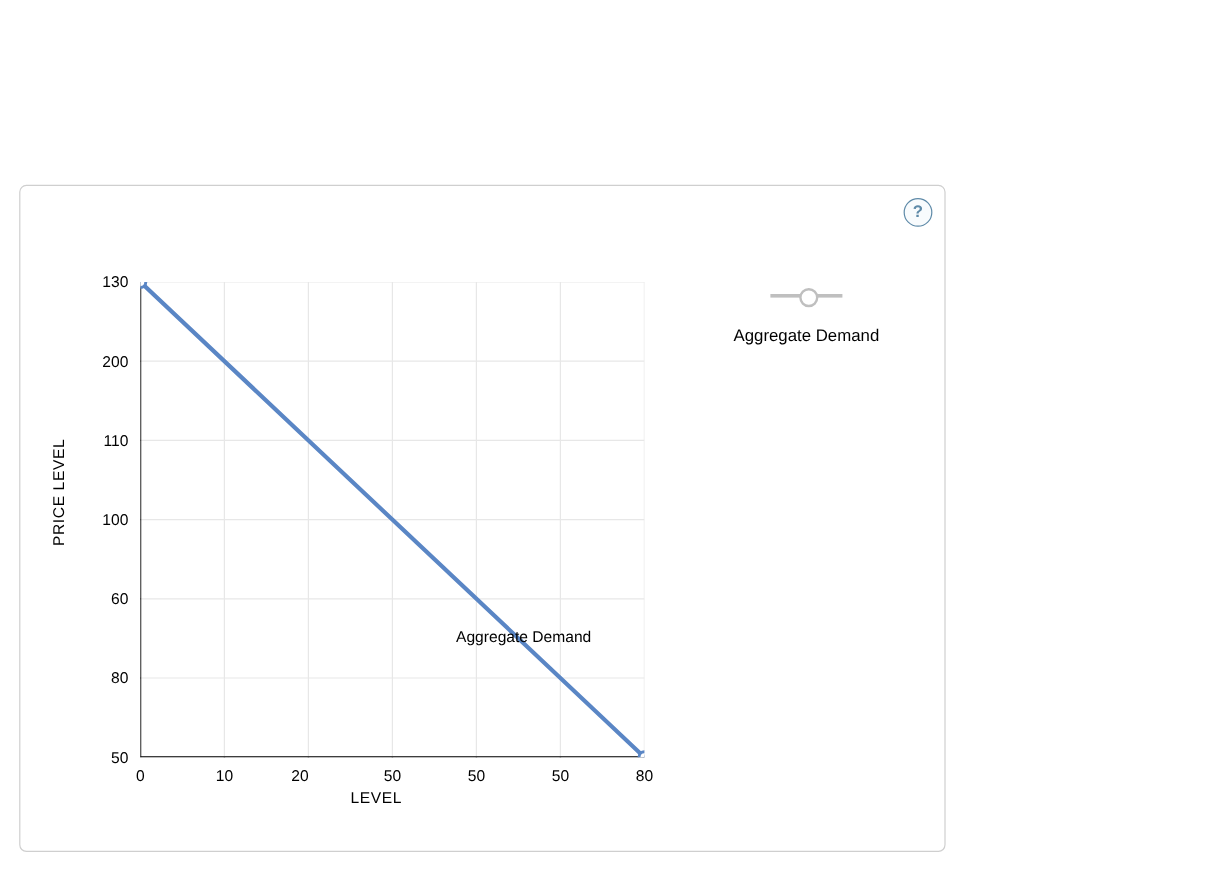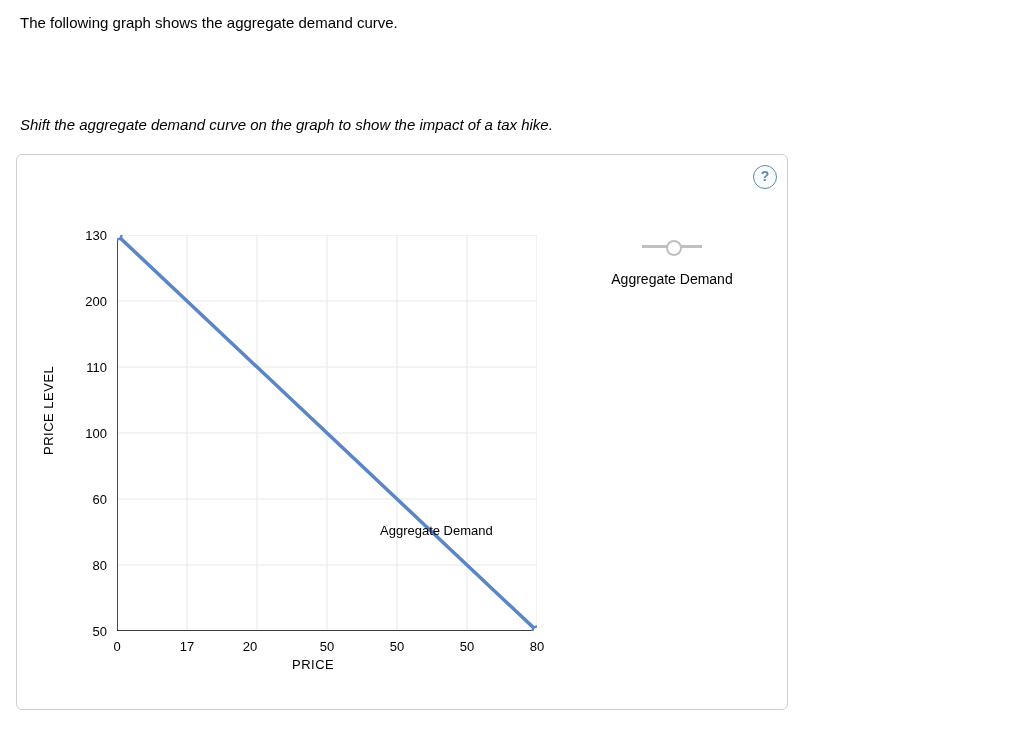--- a/index.html
+++ b/index.html
@@ -140,32 +140,30 @@
   }
   .legend-text {
     text-align: center;
     font-size: 14px;
   }
 </style>
 </head>
 <body>
 
 <div class="page">
-  <div class="intro">The following graph shows the aggregate demand curve.</div>
-  <div class="instruction">Shift the aggregate demand curve on the graph to show the impact of a tax hike.</div>
 
   <div class="panel">
     <div class="help-btn">
       <span>?</span>
     </div>
 
     <div class="chart-wrap">
 
       <div class="ylabel">PRICE LEVEL</div>
-      <div class="xlabel">PRICE</div>
+      <div class="xlabel">LEVEL</div>
 
       <div class="plot">
 
         <svg width="420" height="396" viewBox="0 0 420 396">
 
           <g stroke="#e7e7e7" stroke-width="1">
             <line x1="0" y1="0" x2="0" y2="396"></line>
             <line x1="70" y1="0" x2="70" y2="396"></line>
             <line x1="140" y1="0" x2="140" y2="396"></line>
             <line x1="210" y1="0" x2="210" y2="396"></line>
@@ -214,21 +212,21 @@
 
         <div class="y-tick" style="top:0px">130</div>
         <div class="y-tick" style="top:66px">200</div>
         <div class="y-tick" style="top:132px">110</div>
         <div class="y-tick" style="top:198px">100</div>
         <div class="y-tick" style="top:264px">60</div>
         <div class="y-tick" style="top:330px">80</div>
         <div class="y-tick" style="top:396px">50</div>
 
         <div class="x-tick" style="left:0px">0</div>
-        <div class="x-tick" style="left:70px">17</div>
+        <div class="x-tick" style="left:70px">10</div>
         <div class="x-tick" style="left:133px">20</div>
         <div class="x-tick" style="left:210px">50</div>
         <div class="x-tick" style="left:280px">50</div>
         <div class="x-tick" style="left:350px">50</div>
         <div class="x-tick" style="left:420px">80</div>
 
         <div class="series-label" style="left:263px; top:288px;">Aggregate Demand</div>
       </div>
 
       <div class="legend">

